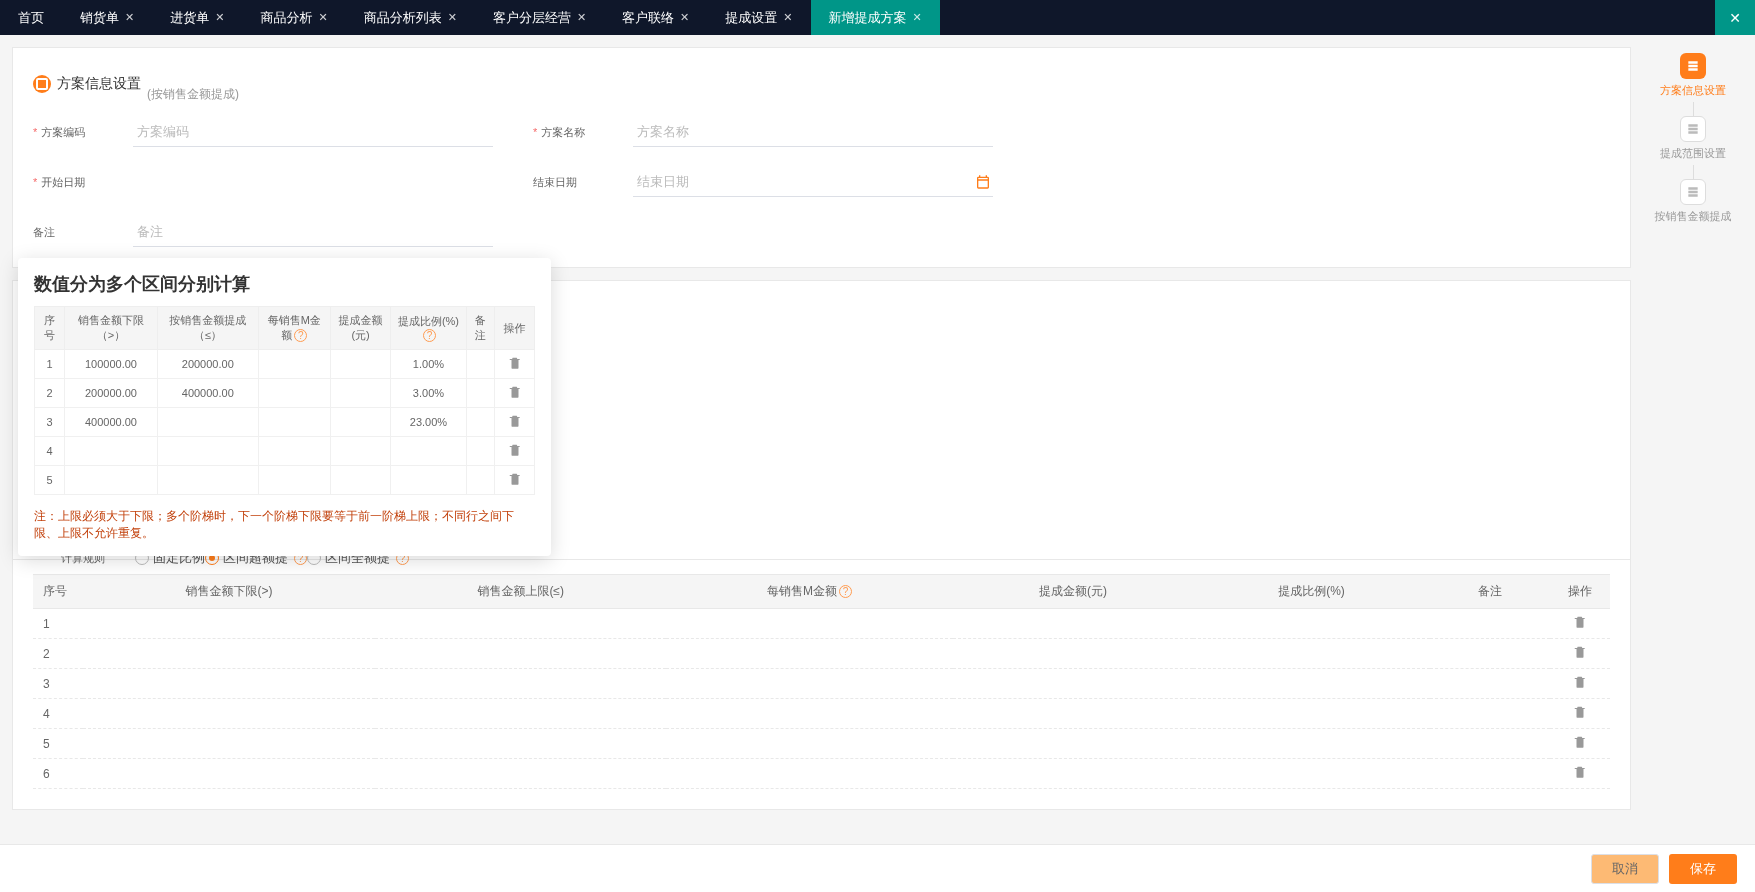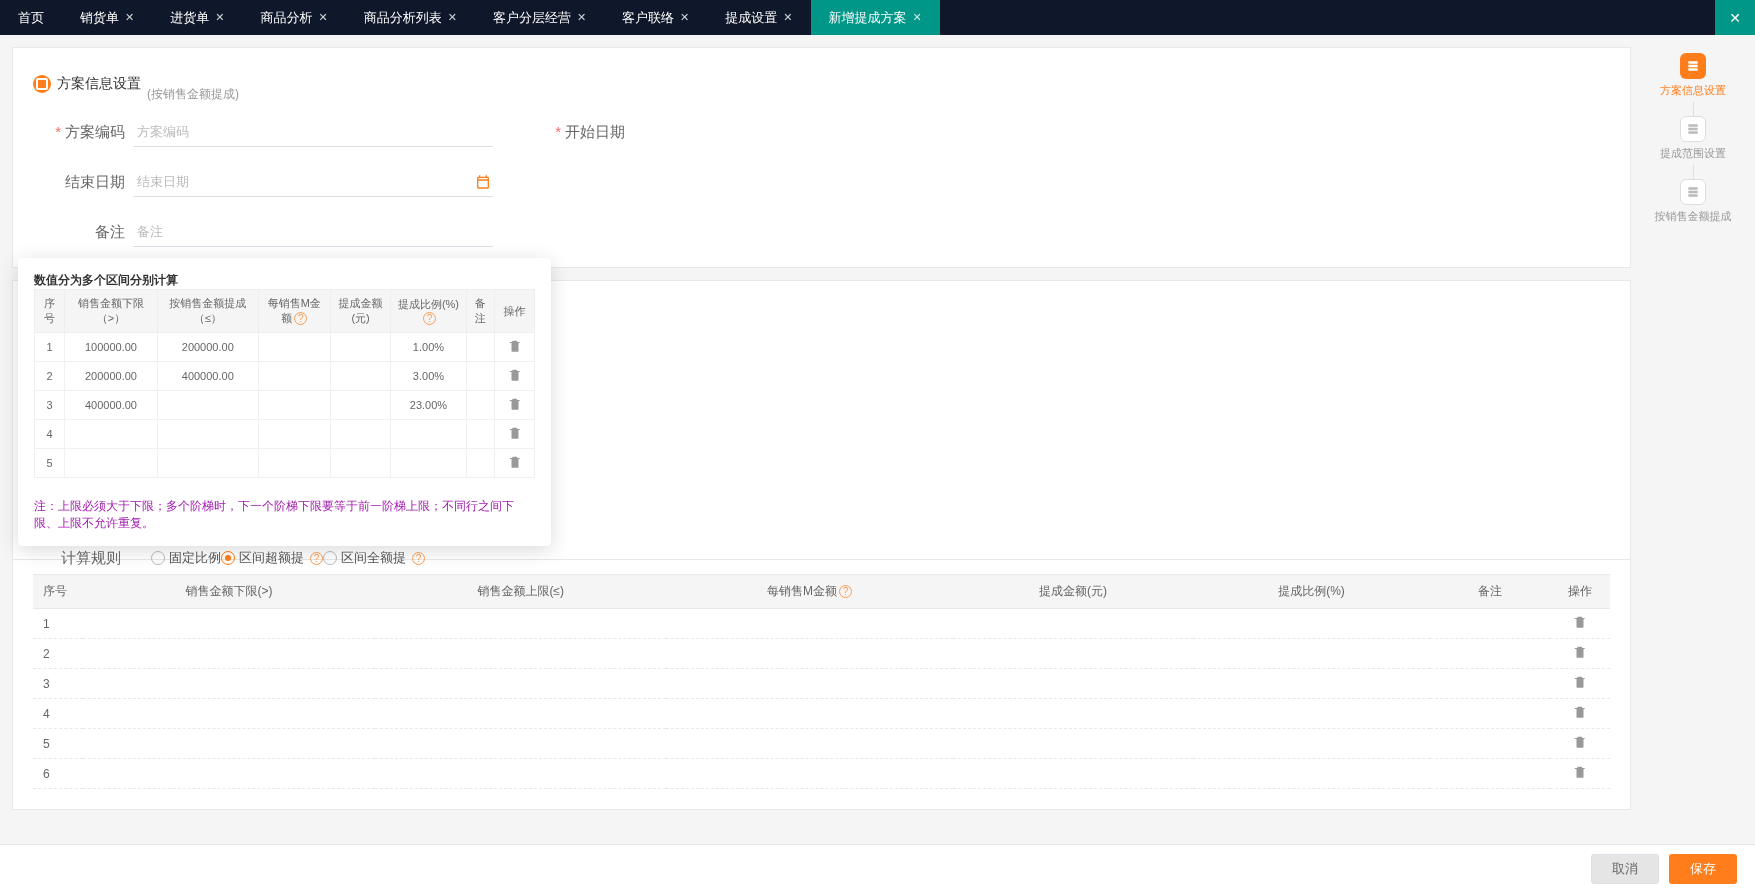--- a/index.html
+++ b/index.html
@@ -24,21 +24,21 @@
 .sec-head { display: flex; align-items: center; gap: 6px; margin-bottom: 14px; }
 .sec-icon { width: 18px; height: 18px; border-radius: 50%; background: #ff7d1a; display: inline-flex; align-items: center; justify-content: center; }
 .sec-icon::before { content: ""; width: 8px; height: 8px; border: 2px solid #fff; border-radius: 2px; }
 .sec-title { font-size: 14px; color: #333; }
 .sec-sub { font-size: 12px; color: #999; margin-top: 22px; }
 
 
 .form-grid { display: grid; grid-template-columns: 460px 460px; column-gap: 40px; row-gap: 20px; }
 .form-row { display: flex; align-items: center; }
 .form-row.full { grid-column: 1 / -1; }
-.form-label { width: 100px; text-align: right; padding-right: 8px; color: #666; font-size: 15px; }
+.form-label { width: 100px; text-align: left; padding-right: 8px; color: #666; font-size: 11px; }
 .form-label .req { color: #f56c6c; margin-right: 4px; }
 .form-input { flex: 1; height: 30px; line-height: 30px; border: none; border-bottom: 1px solid #dcdfe6; padding: 0 4px; font-size: 13px; color: #333; background: transparent; }
 .form-input::placeholder { color: #bbb; }
 .input-suffix { position: relative; flex: 1; display: flex; }
 .input-suffix .form-input { flex: 1; }
 .cal-icon { position: absolute; right: 2px; top: 50%; transform: translateY(-50%); width: 16px; height: 16px; }
 .cal-icon svg { width: 16px; height: 16px; fill: #ff7d1a; }
 
 
 .radio-row { display: flex; align-items: center; gap: 18px; }
@@ -66,34 +66,34 @@
 .step-icon.inactive { background: #fff; border: 1px solid #ddd; }
 .step-icon svg { width: 14px; height: 14px; }
 .step-icon.active svg { fill: #fff; }
 .step-icon.inactive svg { fill: #bbb; }
 .step-label { font-size: 11px; color: #999; text-align: center; }
 .step.active .step-label { color: #ff7d1a; }
 .step-line { width: 1px; height: 14px; background: #ddd; }
 
 
 .tooltip-card { position: absolute; left: 18px; top: 258px; width: 533px; background: #fff; box-shadow: 0 4px 20px rgba(0,0,0,0.15); border-radius: 4px; padding: 14px 16px; z-index: 100; }
-.tt-title { font-size: 12px; font-weight: bold; }
+.tt-title { font-size: 18px; font-weight: bold; margin-bottom: 10px; }
 .tt-para { font-size: 12px; color: #555; line-height: 1.7; margin-bottom: 10px; }
 .tt-badge { display: inline-block; background: #d4f5ed; color: #00a389; padding: 1px 4px; border-radius: 2px; margin-right: 4px; font-size: 11px; }
 .tt-table { width: 100%; border-collapse: collapse; font-size: 11px; }
 .tt-table th { background: #f5f5f5; border: 1px solid #eee; padding: 6px 4px; font-weight: normal; color: #666; text-align: center; }
 .tt-table td { border: 1px solid #f0f0f0; padding: 6px 4px; text-align: center; color: #666; }
 .tt-table td:first-child { text-align: center; width: 30px; }
 .tt-table td:last-child { text-align: center; width: 40px; }
-.tt-note { color: #a21caf; font-size: 12px; margin-top: 20px; }
+.tt-note { color: #c2410c; font-size: 12px; margin-top: 13px; }
 
 
 .footer { position: fixed; bottom: 0; left: 0; right: 0; height: 48px; background: #fff; border-top: 1px solid #e8e8e8; display: flex; align-items: center; justify-content: flex-end; padding: 0 18px; gap: 10px; }
 .btn { height: 30px; padding: 0 20px; border-radius: 3px; font-size: 13px; cursor: pointer; border: 1px solid transparent; }
-.btn-default { background: #e5e5e5; border-color: #dcdfe6; color: #666; }
+.btn-default { background: #fdba74; border-color: #dcdfe6; color: #666; }
 .btn-primary { background: #ff7d1a; color: #fff; }
 
 
 .spacer-card { background: #fff; border: 1px solid #e8e8e8; height: 280px; padding: 20px; position: relative; }
 </style>
 </head>
 <body>
 
 <div class="tabs-bar" id="tabs-bar">
     <div class="tab">首页</div>
@@ -114,20 +114,24 @@
     <div class="card">
       <div class="sec-head">
         <span class="sec-icon"></span>
         <span class="sec-title">方案信息设置</span>
         <span class="sec-sub">(按销售金额提成)</span>
       </div>
       <div class="form-grid">
         <div class="form-row">
           <label class="form-label"><span class="req">*</span><span>方案编码</span></label>
           <input class="form-input" placeholder="方案编码" style="">
+        </div>
+        <div class="form-row">
+          <label class="form-label"><span class="req">*</span><span>方案名称</span></label>
+          <input class="form-input" placeholder="方案名称" style="">
         </div>
         <div class="form-row">
           <label class="form-label"><span class="req">*</span><span>开始日期</span></label>
         </div>
         <div class="form-row">
           <label class="form-label"><span>结束日期</span></label>
           <div class="input-suffix">
             <input class="form-input" placeholder="结束日期" style="">
             <span class="cal-icon"><svg viewBox="0 0 24 24">
                   <path d="M19 4h-1V2h-2v2H8V2H6v2H5a2 2 0 00-2 2v14a2 2 0 002 2h14a2 2 0 002-2V6a2 2 0 00-2-2zm0 16H5V10h14v10zm0-12H5V6h14v2z"></path>

